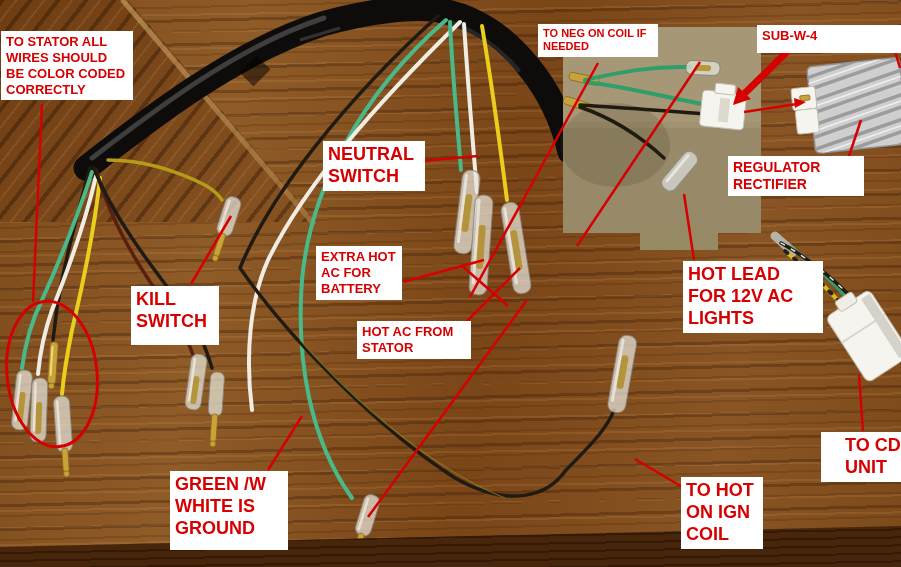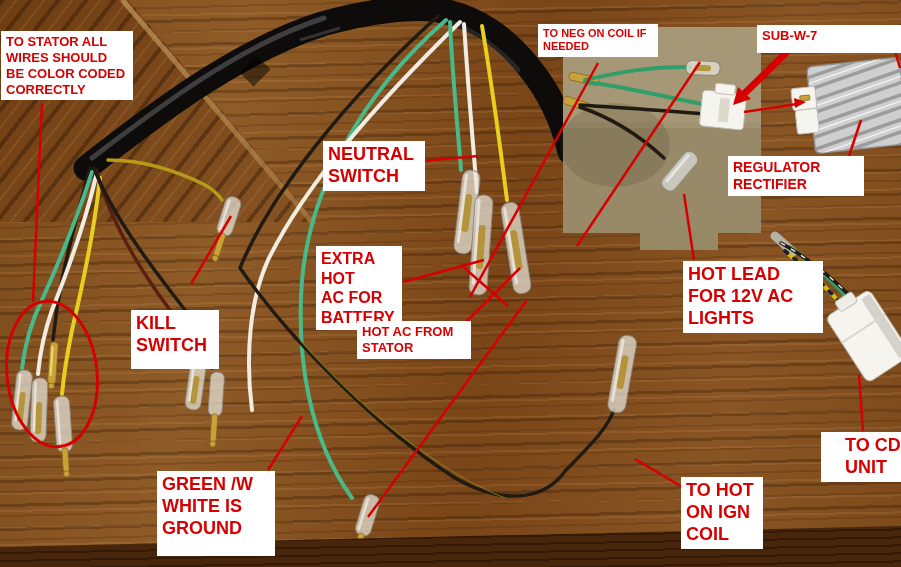--- a/index.html
+++ b/index.html
@@ -47,30 +47,30 @@
   .shine{fill:rgba(255,255,255,0.55);}
   .whiteconn{fill:var(--connector-white);stroke:#c2bfb4;stroke-width:1;}
   
   .ann{stroke:var(--annotation-red);fill:none;}
   .annfill{fill:var(--annotation-red);stroke:none;}
   
   .lbl{position:absolute;background:var(--label-background);color:var(--annotation-red);
     font-weight:bold;white-space:pre-line;line-height:1.22;padding:3px 5px;z-index:5;}
   #lb-stator  {left:1px;  top:31px; width:122px;font-size:13px;}
   #lb-neutral {left:323px;top:141px;width:92px; font-size:18px;}
-  #lb-kill    {left:131px;top:286px;width:78px; font-size:18px;padding-bottom:12px;margin-top:24px;}
-  #lb-extra   {left:316px;top:246px;width:76px; font-size:16px;}
+  #lb-kill    {left:131px;top:286px;width:78px; font-size:18px;padding-bottom:12px;}
+  #lb-extra   {left:316px;top:246px;width:76px; font-size:13px;}
   #lb-hotac   {left:357px;top:321px;width:104px;font-size:13px;}
   #lb-toneg   {left:538px;top:24px; width:110px;font-size:11px;}
   #lb-subw4   {left:757px;top:25px; width:134px;font-size:13px;height:22px;}
   #lb-reg     {left:728px;top:156px;width:126px;font-size:14px;}
   #lb-hotlead {left:646px;top:261px;width:130px;font-size:18px;margin-left:37px;}
   #lb-tocdi   {left:821px;top:432px;width:68px; font-size:18px;padding-left:24px;}
   #lb-tohot   {left:681px;top:477px;width:72px; font-size:18px;}
-  #lb-ground  {left:157px;top:471px;width:108px;font-size:18px;padding-bottom:16px;}
+  #lb-ground  {left:170px;top:471px;width:108px;font-size:18px;padding-bottom:10px;}
 </style>
 </head>
 <body>
 
 <div class="stage">
   <div class="wood-main"></div>
   <div class="wood-corner"></div>
   <div class="wood-seam"></div>
 
   <svg class="scene" width="901" height="567" viewBox="0 0 901 567">
@@ -296,21 +296,21 @@
 SWITCH</div>
   <div class="lbl" id="lb-kill">KILL
 SWITCH</div>
   <div class="lbl" id="lb-extra">EXTRA HOT
 AC FOR
 BATTERY</div>
   <div class="lbl" id="lb-hotac">HOT AC FROM
 STATOR</div>
   <div class="lbl" id="lb-toneg">TO NEG ON COIL IF
 NEEDED</div>
-  <div class="lbl" id="lb-subw4">SUB-W-7</div>
+  <div class="lbl" id="lb-subw4">SUB-W-4</div>
   <div class="lbl" id="lb-reg">REGULATOR
 RECTIFIER</div>
   <div class="lbl" id="lb-hotlead">HOT LEAD
 FOR 12V AC
 LIGHTS</div>
   <div class="lbl" id="lb-tocdi">TO CDI
 UNIT</div>
   <div class="lbl" id="lb-tohot">TO HOT
 ON IGN
 COIL</div>

